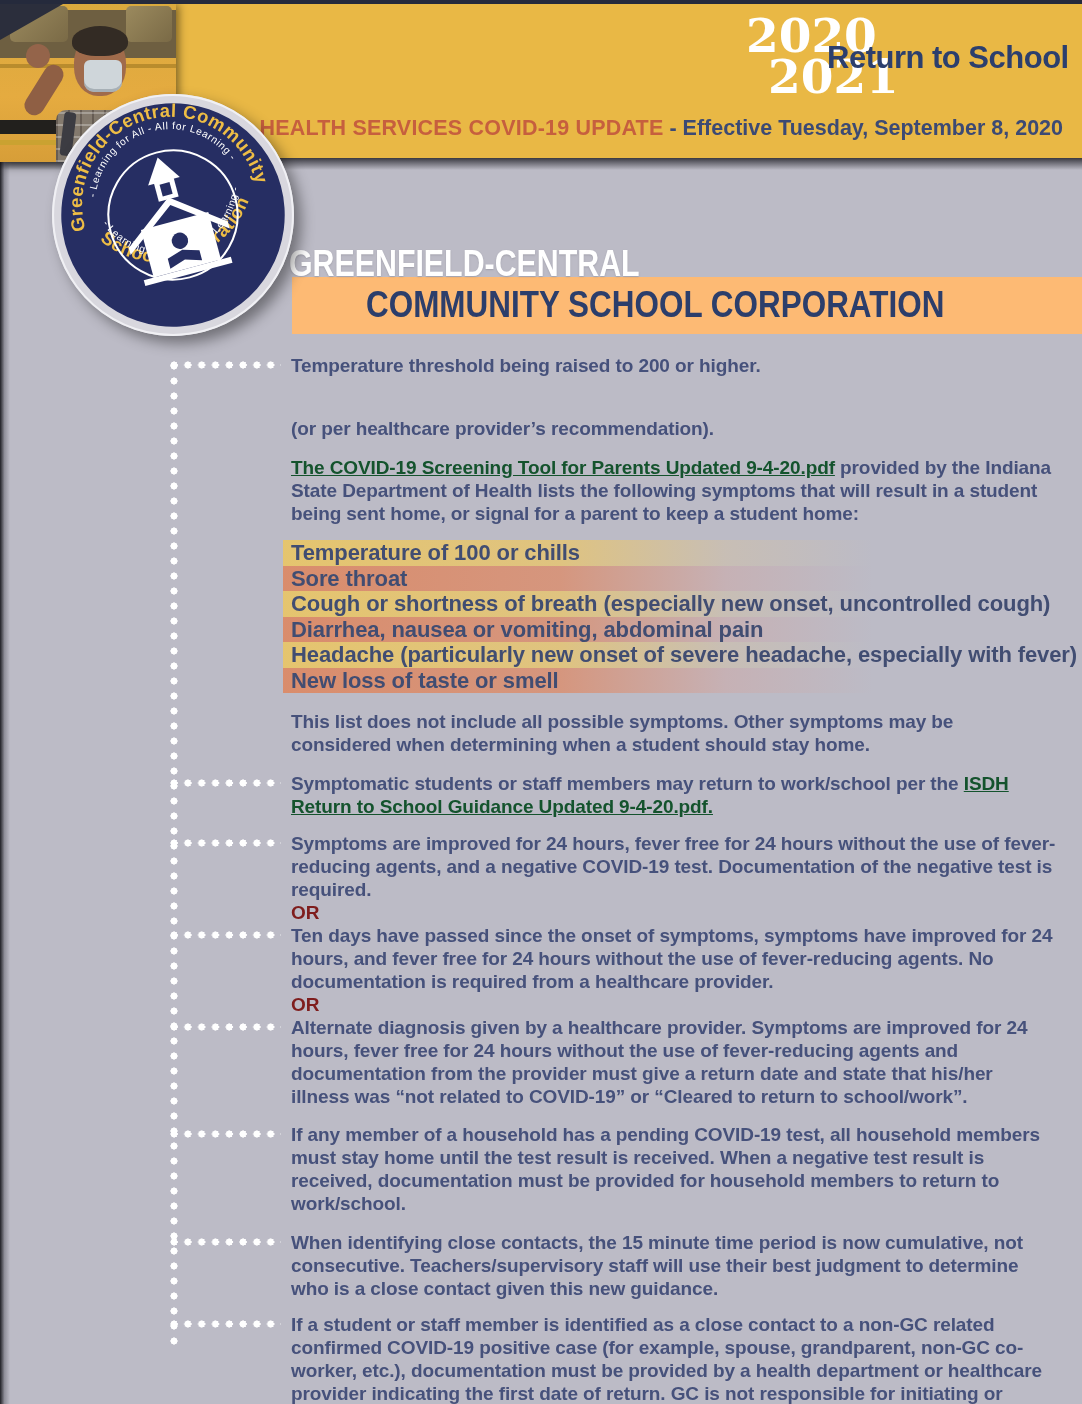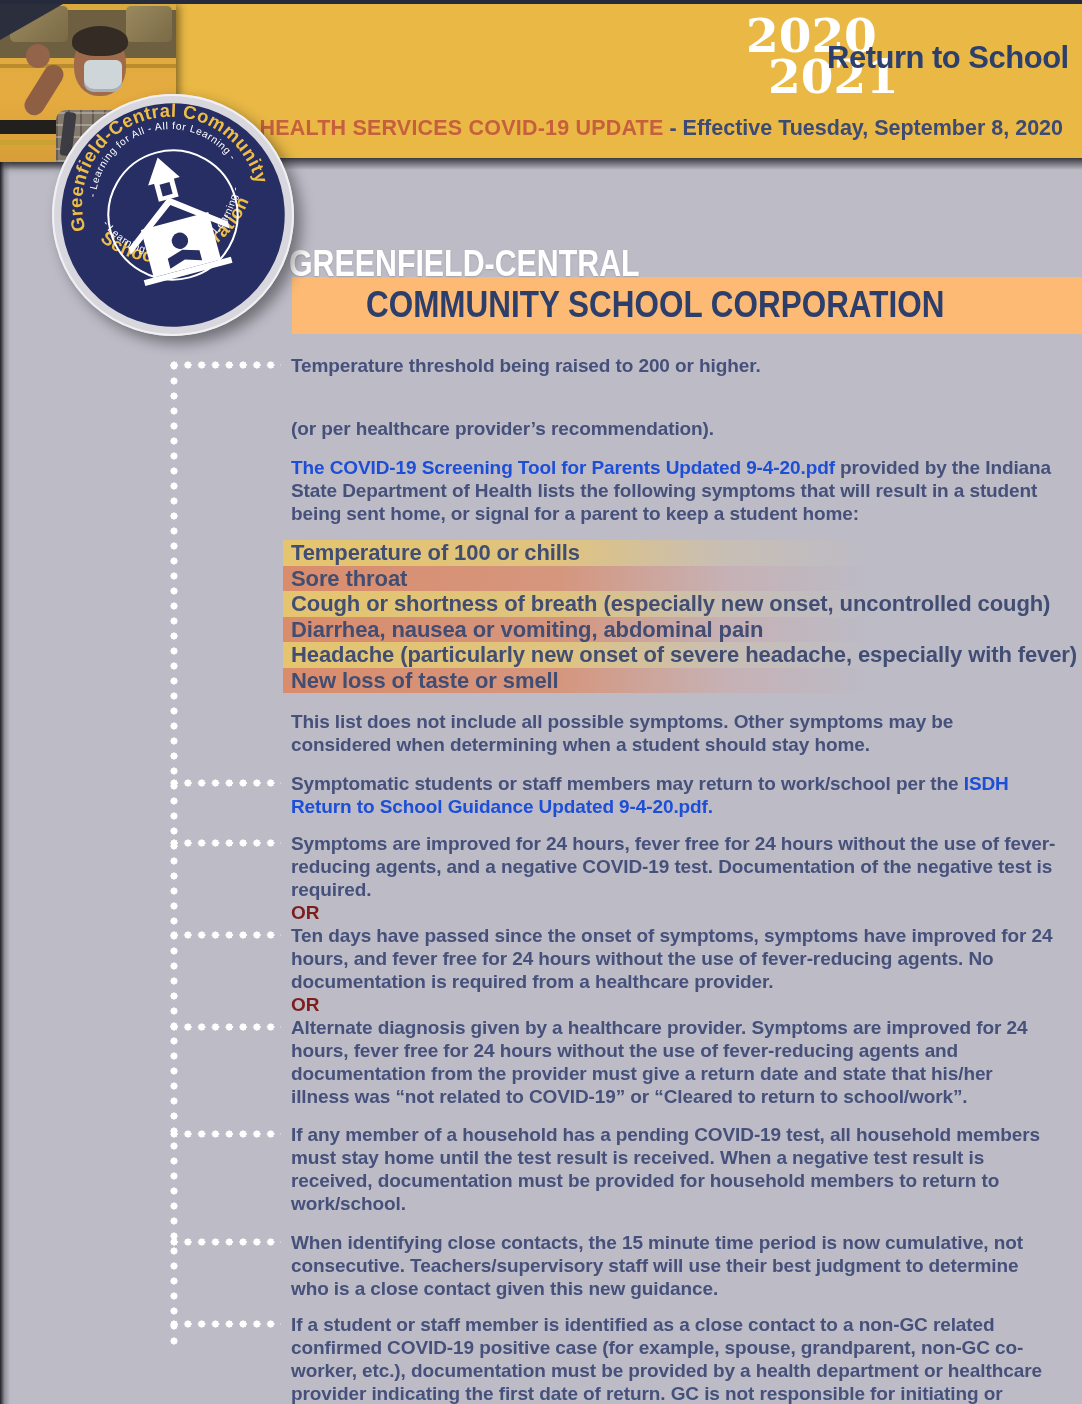--- a/index.html
+++ b/index.html
@@ -68,21 +68,21 @@
   .content{position:absolute;left:170px;top:354px;width:886px;z-index:2;}
   .vdots{position:absolute;left:0;top:8px;width:8px;height:984px;
     background-image:radial-gradient(circle 3.6px at 4px 4px,#fff 97%,rgba(255,255,255,0) 100%);
     background-size:8px 15px;background-repeat:repeat-y;}
   .item{display:flex;}
   .gutter{width:121px;flex:none;}
   .dotrow{margin-top:7px;width:111px;height:8px;
     background-image:radial-gradient(circle 3.6px at 4px 4px,#fff 97%,rgba(255,255,255,0) 100%);
     background-size:13.8px 8px;background-repeat:repeat-x;}
   .txt{flex:1;font-size:19px;line-height:23px;color:#46517b;font-weight:600;letter-spacing:-.1px;}
-  .red{color:#1d4ed8;}
+  .red{color:#14532d;text-decoration:underline;}
   .or{color:#7f1d1d;font-weight:700;}
   .mb17{margin-bottom:17px;} .mb16{margin-bottom:16px;} .mb15{margin-bottom:15px;}
   .mb14{margin-bottom:14px;} .mb13{margin-bottom:13px;} .mb0{margin-bottom:0;}
 
   .sym{height:25.5px;line-height:25.5px;padding-left:8px;margin-left:-8px;width:607px;
     font-size:22px;color:#414d72;font-weight:600;white-space:nowrap;}
   .sym.y{background:linear-gradient(to right,rgba(231,197,106,.95) 0%,rgba(227,196,120,.9) 45%,
     rgba(214,194,160,.45) 72%,rgba(205,195,190,0) 96%);}
   .sym.o{background:linear-gradient(to right,rgba(219,138,103,.95) 0%,rgba(216,146,118,.9) 45%,
     rgba(210,165,160,.45) 72%,rgba(205,185,190,0) 96%);}

